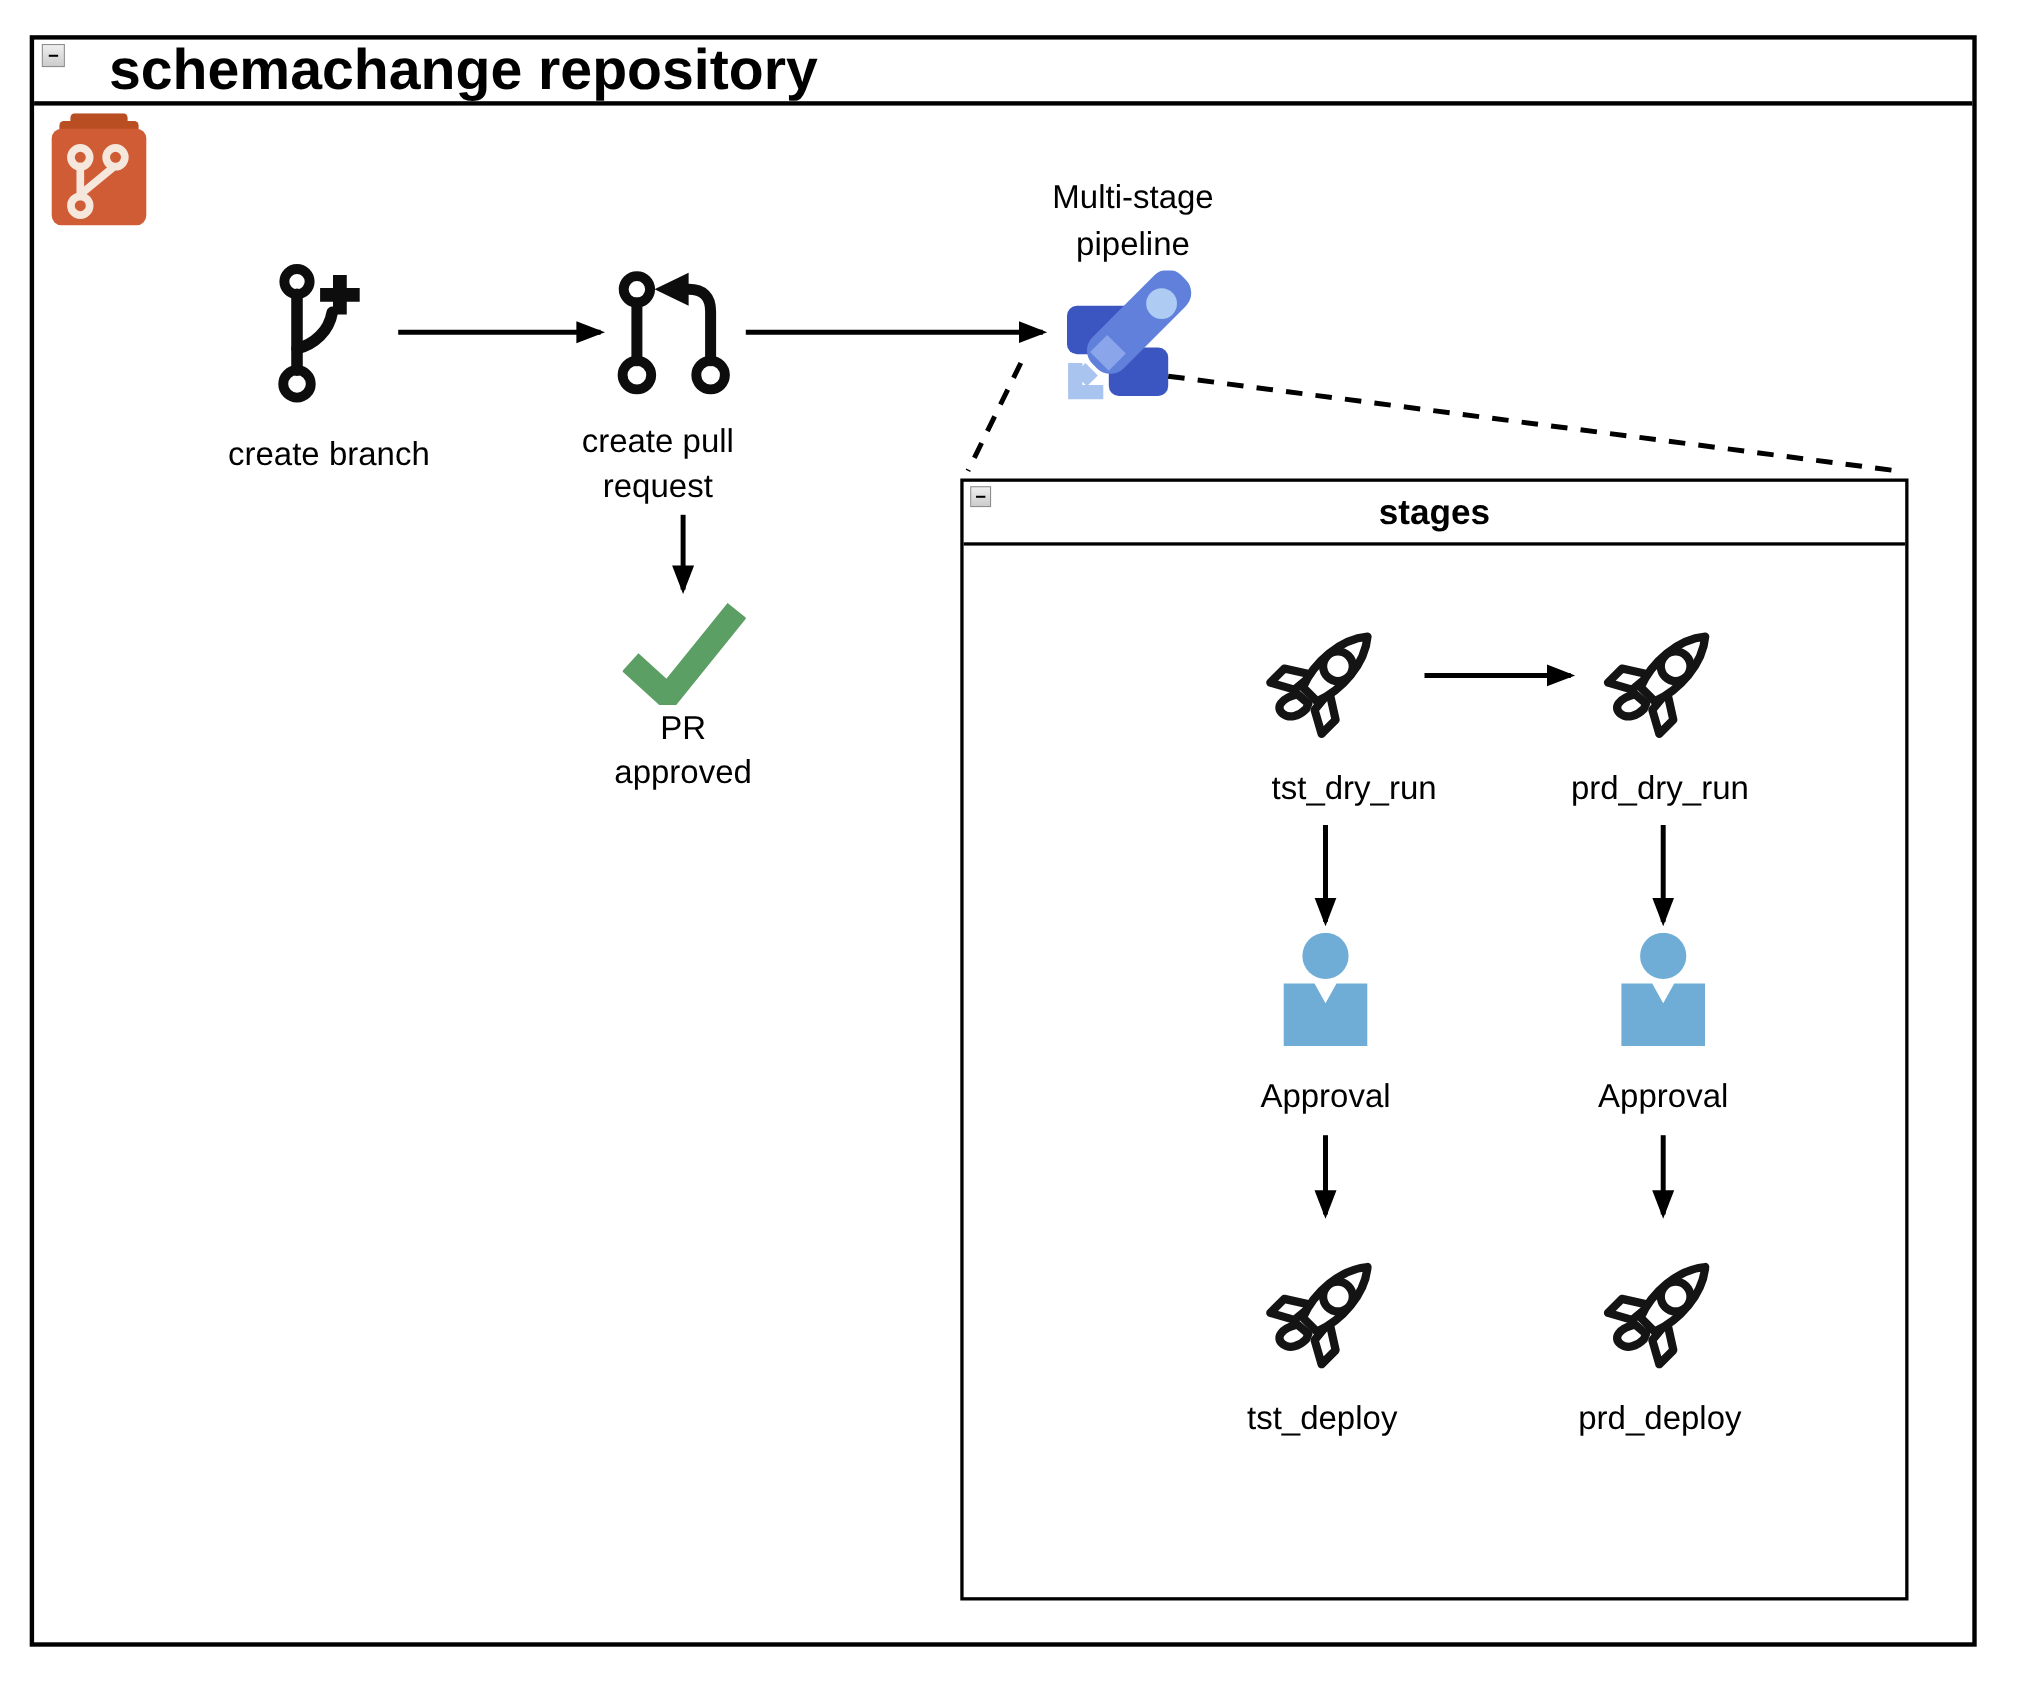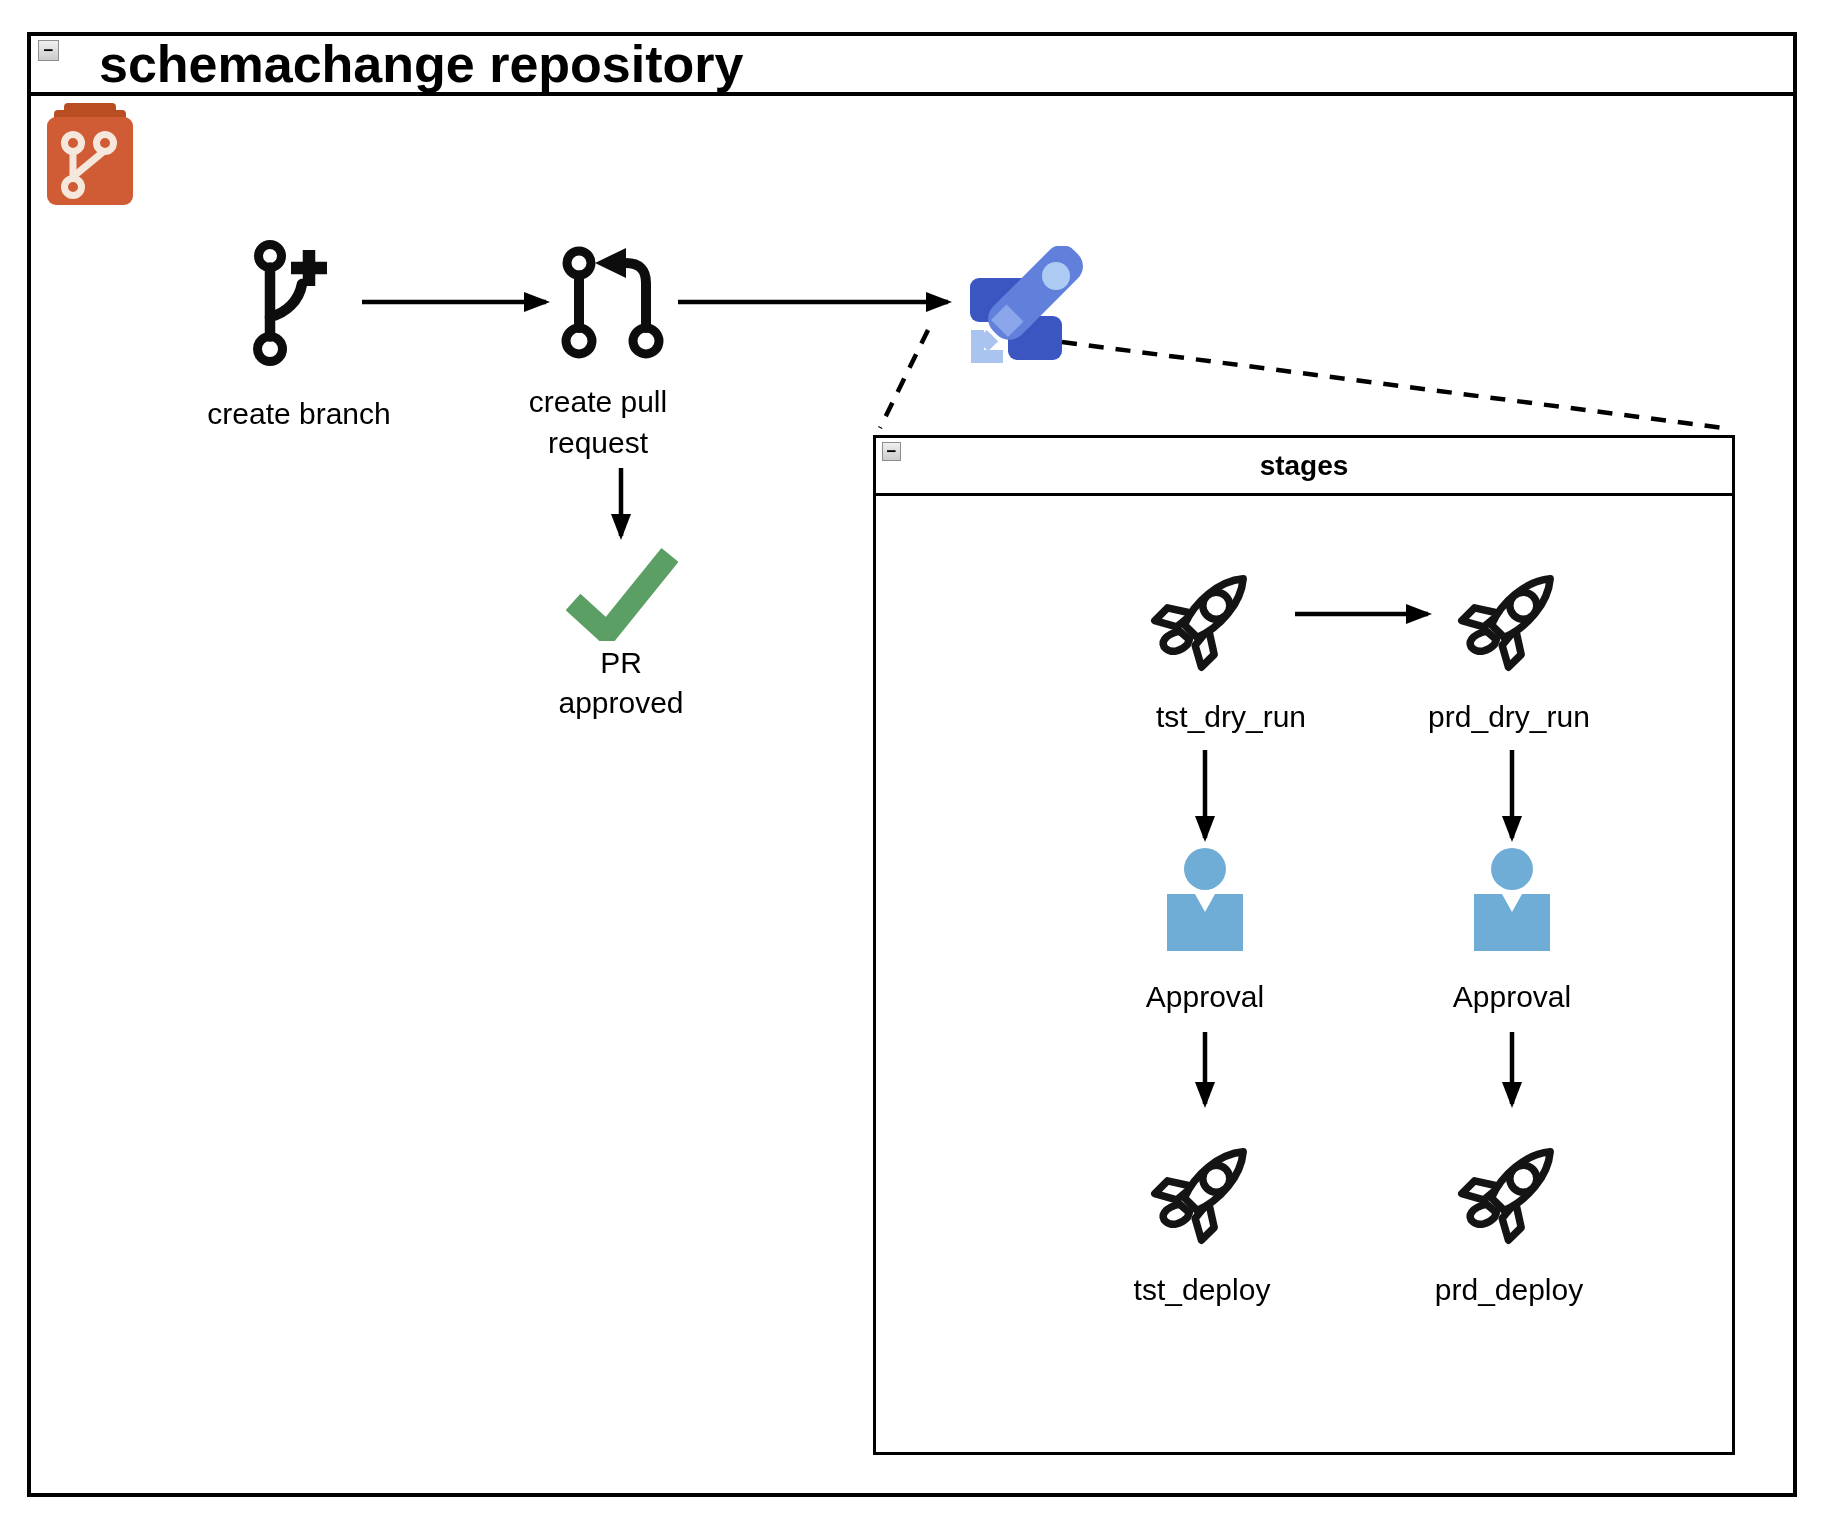--- a/index.html
+++ b/index.html
@@ -69,20 +69,24 @@
       <circle cx="93" cy="98" r="13" stroke-width="9" fill="#fff"></circle>
       <path d="M93,85 L93,40 Q93,20 73,20 L71,20" stroke-width="10"></path>
     </g>
     <polygon points="42,20 73,5 73,35" fill="#0d0d0d"></polygon>
   </svg>
   <div class="lbl two" style="left:598px; top:381px;">
     <span style="display:block">create pull</span>
     <span style="display:block">request</span>
   </div>
 
+  <div class="lbl two" style="left:1030px; top:158px; line-height:43px;">
+    <span style="display:block">Multi-stage</span>
+    <span style="display:block">pipeline</span>
+  </div>
   <svg class="abs" style="left:956px; top:246px;" width="138" height="122" viewBox="0 0 138 122">
     <rect x="14" y="32" width="64" height="44" rx="9" style="fill:var(--blue-dark)"></rect>
     <rect x="52" y="70" width="54" height="44" rx="9" style="fill:var(--blue-dark)"></rect>
     <g transform="translate(76,50) rotate(45)">
       <rect x="-20" y="-62" width="40" height="114" rx="17" style="fill:var(--blue-mid)"></rect>
       <rect x="-12" y="24" width="24" height="22" style="fill:var(--blue-nozzle)"></rect>
       <rect x="-8" y="56" width="16" height="14" style="fill:var(--blue-light2)"></rect>
     </g>
     <circle cx="100" cy="30" r="14" style="fill:var(--blue-light)"></circle>
     <path d="M15,84 l13,0 0,20 19,0 0,13 -32,0 z" style="fill:var(--blue-light2)"></path>
@@ -92,21 +96,21 @@
     <path d="M7,55 L41,86 L104,8" fill="none" style="stroke:var(--check-green)" stroke-width="22" stroke-linecap="butt" stroke-linejoin="miter"></path>
   </svg>
   <div class="lbl two" style="left:621px; top:643px; line-height:40px;">
     <span style="display:block">PR</span>
     <span style="display:block">approved</span>
   </div>
 
   <div class="frame thin" style="left:873px; top:435px; width:862px; height:1020px;">
     <div class="titlebar thin" style="height:58px;">
       <div class="collapse-btn" style="left:6px; top:4px; width:19px; height:19px;">−</div>
-      <div style="width:100%; text-align:center; font-size:28px; font-weight:bold;">stages</div>
+      <div style="width:100%; text-align:center; font-size:32px; font-weight:bold;">stages</div>
     </div>
   </div>
 
   <svg class="abs rocket" style="left:1135px; top:545px;" width="140" height="140" viewBox="0 0 140 140">
     <g transform="translate(70,72) rotate(45)" fill="#fff" stroke="#141414" stroke-width="7.5" stroke-linejoin="round" stroke-linecap="round">
       <path d="M-11,6 L-33,20 L-33,38 L-13,27 Z"></path>
       <path d="M11,6 L33,20 L33,38 L13,27 Z"></path>
       <path d="M-8,28 C-16,41 -14,51 -5,50 C3,49 7,41 7,32 L5,27 Z"></path>
       <path d="M0,-54 C16,-35 18,-3 9,20 L-9,20 C-18,-3 -16,-35 0,-54 Z"></path>
       <circle cx="0" cy="-16" r="13.5"></circle>

